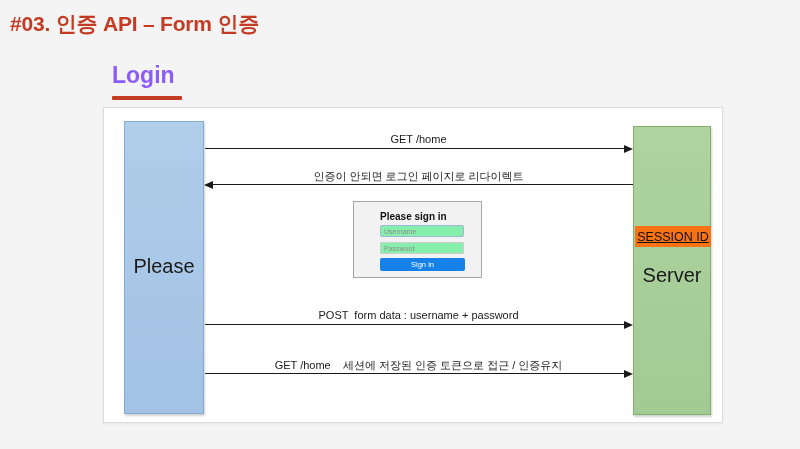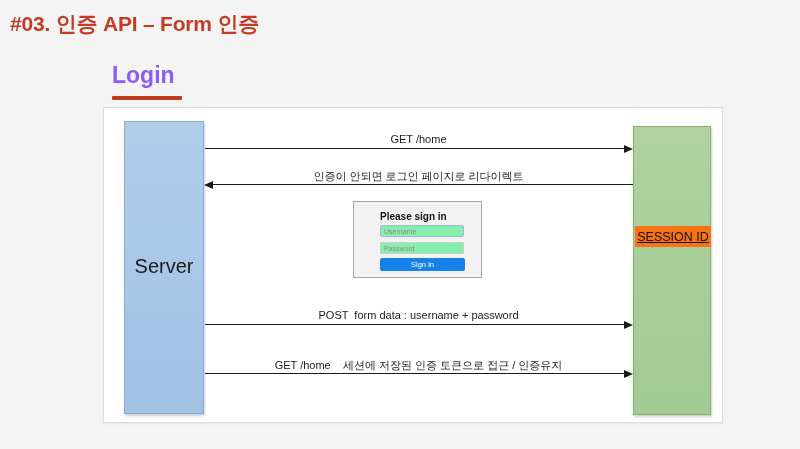--- a/index.html
+++ b/index.html
@@ -112,21 +112,22 @@
 <div class="slide-title">#03. 인증 API – Form 인증</div>
 
 <div class="section-heading">Login</div>
 <div class="heading-underline"></div>
 
 <div class="diagram">
 
   <div class="actor client"></div>
   <div class="actor server"></div>
   <div class="session-id">SESSION ID</div>
-  <div class="actor-label client-label">Server</div>
+  <div class="actor-label client-label">Please</div>
+  <div class="actor-label server-label">Server</div>
 
   <div class="flow-label" style="top:25px;">GET /home</div>
   <div class="arrow dir-right" style="left:101px;top:40px;width:427px;"></div>
 
   <div class="flow-label" style="top:61px;">인증이 안되면 로그인 페이지로 리다이렉트</div>
   <div class="arrow dir-left" style="left:101px;top:76px;width:428px;"></div>
 
   <div class="login-card">
     <div class="card-title">Please sign in</div>
     <input class="username" type="text" placeholder="Username" style="">

